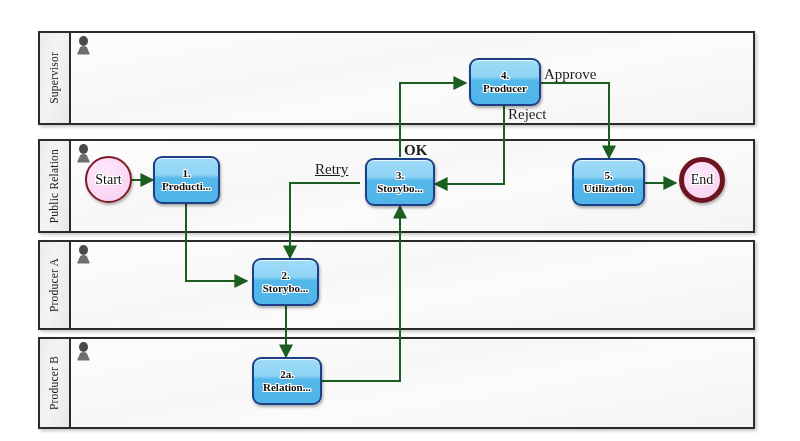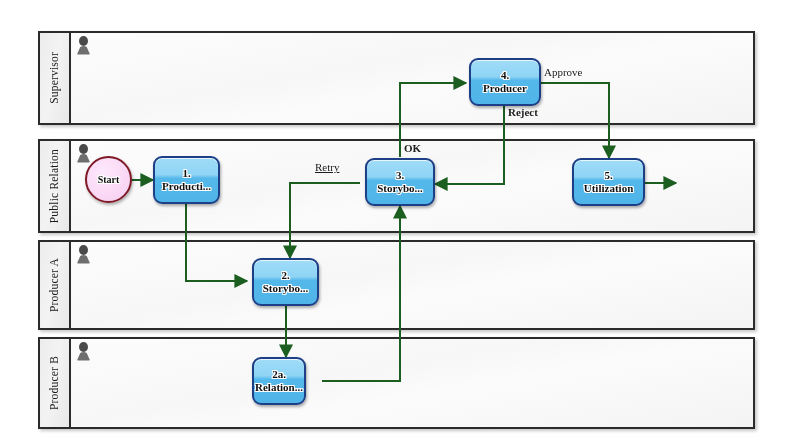--- a/index.html
+++ b/index.html
@@ -113,42 +113,42 @@
     display: flex;
     align-items: center;
     justify-content: center;
     box-shadow: 1px 2px 3px rgba(0,0,0,0.3);
     z-index: 6;
   }
   .event.start { border: 2px solid #7d1a26; }
   .event.end   { border: 5px solid #6e1420; }
   .event-label {
     font-family: "Liberation Serif", serif;
-    font-size: 10px;
-    font-weight: bold;
+    font-size: 14px;
+    font-weight: normal;
     color: #111111;
     text-shadow:
       1px 0 0 #ffffff, -1px 0 0 #ffffff,
       0 1px 0 #ffffff, 0 -1px 0 #ffffff,
       1px 1px 0 #ffffff, -1px -1px 0 #ffffff,
       1px -1px 0 #ffffff, -1px 1px 0 #ffffff;
   }
 
   
   #flows {
     position: absolute;
     left: 0; top: 0;
     width: 800px; height: 441px;
     z-index: 4;
     pointer-events: none;
   }
   .flow-label {
     position: absolute;
     font-family: "Liberation Serif", serif;
-    font-size: 11px;
+    font-size: 15px;
     color: #1d1d1d;
     z-index: 7;
     white-space: nowrap;
   }
 </style>
 </head>
 <body>
 
 <div id="canvas">
 
@@ -216,37 +216,40 @@
 
       <path d="M 504 106 L 504 184 L 435 184"></path>
 
       <path d="M 645 183 L 676 183"></path>
     </g>
   </svg>
 
   <div class="flow-label" style="left:315px; top:161px;text-decoration:underline;">Retry</div>
   <div class="flow-label" style="left:404px; top:142px;font-weight:bold;">OK</div>
   <div class="flow-label" style="left:544px; top:66px;">Approve</div>
-  <div class="flow-label" style="left:508px; top:106px;font-weight:bold;">Reject</div>
+  <div class="flow-label" style="left:508px; top:106px;">Reject</div>
 
   <div class="event start" style="left:85px; top:156px; width:47px; height:47px;">
     <span class="event-label">Start</span>
+  </div>
+  <div class="event end" style="left:679px; top:157px; width:46px; height:46px;">
+    <span class="event-label">End</span>
   </div>
 
   <div class="task" style="left:153px; top:156px; width:67px; height:48px;">
     <span class="task-line">1.</span>
     <span class="task-line">Producti...</span>
   </div>
 
   <div class="task" style="left:252px; top:258px; width:67px; height:48px;">
     <span class="task-line">2.</span>
     <span class="task-line">Storybo...</span>
   </div>
 
-  <div class="task" style="left:252px; top:357px; width:54px; height:48px;">
+  <div class="task" style="left:252px; top:357px; width:70px; height:48px;">
     <span class="task-line">2a.</span>
     <span class="task-line">Relation...</span>
   </div>
 
   <div class="task" style="left:365px; top:158px; width:70px; height:48px;">
     <span class="task-line">3.</span>
     <span class="task-line">Storybo...</span>
   </div>
 
   <div class="task" style="left:469px; top:58px; width:72px; height:48px;">

